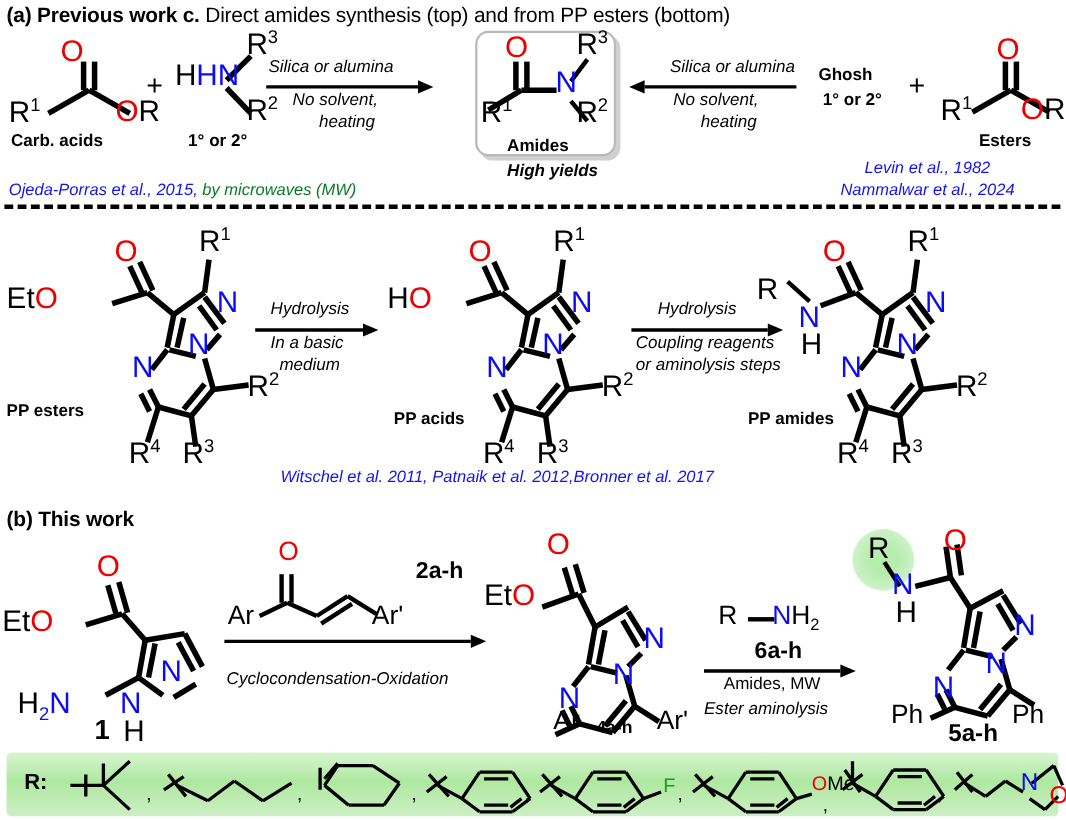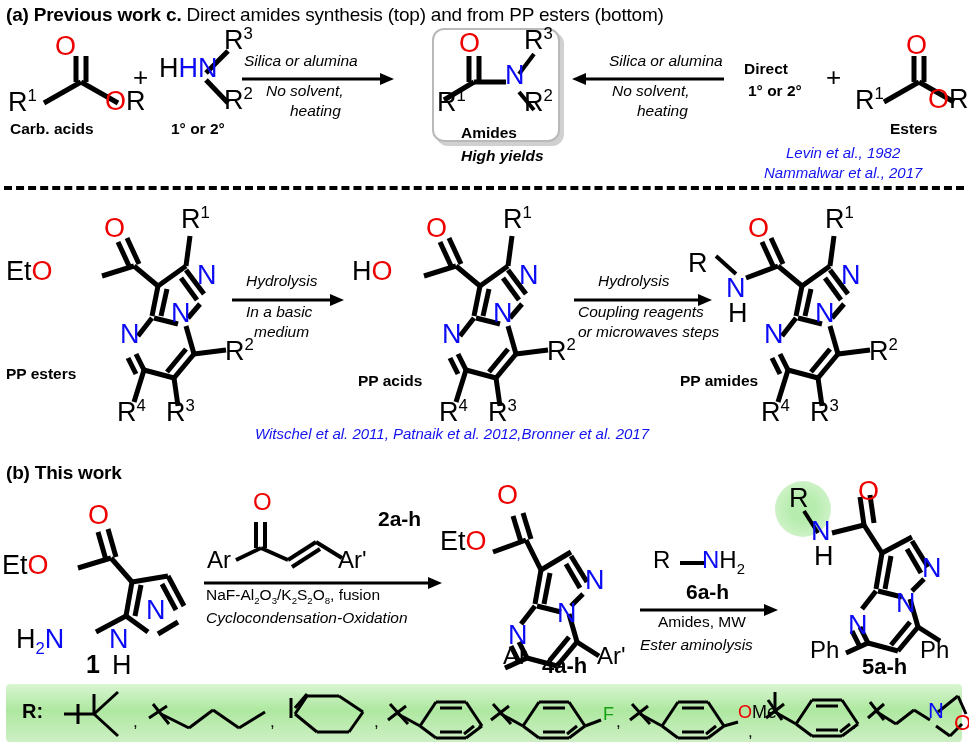--- a/index.html
+++ b/index.html
@@ -111,41 +111,42 @@
   <div class="abs cond" style="left:609px;top:52px;">Silica or alumina</div>
   <div class="abs" style="left:572px;top:73px;">
     <svg width="152" height="16" viewBox="0 0 152 16">
       <line x1="14" y1="6" x2="152" y2="6" stroke="#000" stroke-width="3"></line>
       <polygon points="14,0 0,6 14,12" fill="#000"></polygon>
     </svg>
   </div>
   <div class="abs cond" style="left:612px;top:82px;">No solvent,</div>
   <div class="abs cond" style="left:637px;top:102px;">heating</div>
 
-  <div class="abs bold" style="left:744px;top:60px;font-weight:bold;">Direct</div>
+  <div class="abs bold" style="left:744px;top:60px;font-weight:bold;">Ghosh</div>
   <div class="abs bold" style="left:748px;top:82px;font-weight:bold;">1° or 2°</div>
 
   <div class="abs" style="left:826px;top:62px;font-size:26px;">+</div>
 
   <div class="abs" style="left:856px;top:30px;">
     <svg width="150" height="85" viewBox="0 0 150 85">
       <line x1="58" y1="52" x2="58" y2="26" stroke="#000" stroke-width="5"></line>
       <line x1="68" y1="52" x2="68" y2="26" stroke="#000" stroke-width="5"></line>
       <line x1="63" y1="52" x2="28" y2="72" stroke="#000" stroke-width="5"></line>
       <line x1="63" y1="52" x2="98" y2="72" stroke="#000" stroke-width="5"></line>
     </svg>
   </div>
   <div class="abs atom red" style="left:906px;top:32px;">O</div>
   <div class="abs atom" style="left:855px;top:86px;"><span>R</span><sup>1</sup></div>
   <div class="abs atom" style="left:928px;top:86px;"><span class="red">O</span><span>R</span></div>
   <div class="abs lbl" style="left:890px;top:120px;">Esters</div>
 
+  <div class="abs ref" style="left:8px;top:164px;"><span>Ojeda-Porras et al., 2015, </span><span class="mw">by microwaves (MW)</span></div>
 
   <div class="abs ref" style="left:786px;top:144px;">Levin et al., 1982</div>
-  <div class="abs ref" style="left:764px;top:164px;">Nammalwar et al., 2017</div>
+  <div class="abs ref" style="left:764px;top:164px;">Nammalwar et al., 2024</div>
 
   <div class="abs divider" style="left:4px;top:186px;width:960px;"></div>
 
   <div class="abs" style="left:78px;top:208px;">
     <svg width="200" height="210" viewBox="0 0 200 210">
 
       <line x1="52" y1="60" x2="40" y2="34" stroke="#000" stroke-width="5"></line>
       <line x1="61" y1="56" x2="49" y2="30" stroke="#000" stroke-width="5"></line>
 
       <line x1="56" y1="58" x2="24" y2="68" stroke="#000" stroke-width="5"></line>
@@ -236,21 +237,21 @@
   <div class="abs lbl" style="left:358px;top:372px;">PP acids</div>
 
   <div class="abs cond" style="left:598px;top:272px;">Hydrolysis</div>
   <div class="abs" style="left:574px;top:294px;">
     <svg width="138" height="16" viewBox="0 0 138 16">
       <line x1="0" y1="6" x2="124" y2="6" stroke="#000" stroke-width="3"></line>
       <polygon points="124,0 138,6 124,12" fill="#000"></polygon>
     </svg>
   </div>
   <div class="abs cond" style="left:578px;top:303px;">Coupling reagents</div>
-  <div class="abs cond" style="left:578px;top:323px;">or microwaves steps</div>
+  <div class="abs cond" style="left:578px;top:323px;">or aminolysis steps</div>
 
   <div class="abs" style="left:722px;top:208px;">
     <svg width="210" height="210" viewBox="0 0 210 210">
       <line x1="52" y1="60" x2="40" y2="34" stroke="#000" stroke-width="5"></line>
       <line x1="61" y1="56" x2="49" y2="30" stroke="#000" stroke-width="5"></line>
       <line x1="56" y1="58" x2="24" y2="70" stroke="#000" stroke-width="5"></line>
       <line x1="14" y1="66" x2="-6" y2="48" stroke="#000" stroke-width="4"></line>
       <line x1="56" y1="58" x2="80" y2="78" stroke="#000" stroke-width="5"></line>
       <line x1="80" y1="78" x2="108" y2="58" stroke="#000" stroke-width="5"></line>
       <line x1="108" y1="62" x2="126" y2="86" stroke="#000" stroke-width="5"></line>
@@ -335,21 +336,20 @@
   <div class="abs atom atom-s" style="left:207px;top:548px;">Ar</div>
   <div class="abs atom atom-s" style="left:338px;top:548px;">Ar'</div>
   <div class="abs" style="left:378px;top:507px;font-size:21px;font-weight:bold;">2a-h</div>
 
   <div class="abs" style="left:204px;top:577px;">
     <svg width="238" height="16" viewBox="0 0 238 16">
       <line x1="0" y1="6" x2="224" y2="6" stroke="#000" stroke-width="3"></line>
       <polygon points="224,0 238,6 224,12" fill="#000"></polygon>
     </svg>
   </div>
-  <div class="abs cond-b" style="left:206px;top:586px;">NaF-Al<sub>2</sub>O<sub>3</sub>/K<sub>2</sub>S<sub>2</sub>O<sub>8</sub>, fusion</div>
   <div class="abs cond" style="left:206px;top:609px;">Cyclocondensation-Oxidation</div>
 
 
   <div class="abs" style="left:463px;top:490px;">
     <svg width="200" height="190" viewBox="0 0 200 190">
       <line x1="58" y1="52" x2="50" y2="26" stroke="#000" stroke-width="5"></line>
       <line x1="68" y1="49" x2="60" y2="23" stroke="#000" stroke-width="5"></line>
       <line x1="63" y1="50" x2="30" y2="62" stroke="#000" stroke-width="5"></line>
       <line x1="63" y1="50" x2="78" y2="80" stroke="#000" stroke-width="5"></line>
 
@@ -374,21 +374,21 @@
       <line x1="64" y1="168" x2="42" y2="178" stroke="#000" stroke-width="5"></line>
     </svg>
   </div>
   <div class="abs atom red" style="left:497px;top:482px;">O</div>
   <div class="abs atom" style="left:440px;top:528px;"><span>Et</span><span class="red">O</span></div>
   <div class="abs atom blue" style="left:585px;top:567px;">N</div>
   <div class="abs atom blue" style="left:557px;top:600px;">N</div>
   <div class="abs atom blue" style="left:508px;top:622px;">N</div>
   <div class="abs atom atom-s" style="left:503px;top:644px;">Ar</div>
   <div class="abs atom atom-s" style="left:597px;top:644px;">Ar'</div>
-  <div class="abs" style="left:542px;top:653px;font-size:22px;font-weight:bold;">4a-h</div>
+  <div class="abs" style="left:542px;top:653px;font-size:16px;font-weight:bold;">4a-h</div>
 
   <div class="abs atom atom-s" style="left:653px;top:548px;">R</div>
   <div class="abs" style="left:680px;top:560px;">
     <svg width="24" height="6" viewBox="0 0 24 6">
         <line x1="0" y1="3" x2="24" y2="3" stroke="#000" stroke-width="4"></line>
       </svg>
   </div>
   <div class="abs atom atom-s" style="left:702px;top:548px;"><span class="blue">N</span><span>H</span><sub>2</sub></div>
   <div class="abs" style="left:686px;top:580px;font-size:21px;font-weight:bold;">6a-h</div>
   <div class="abs" style="left:640px;top:604px;">

